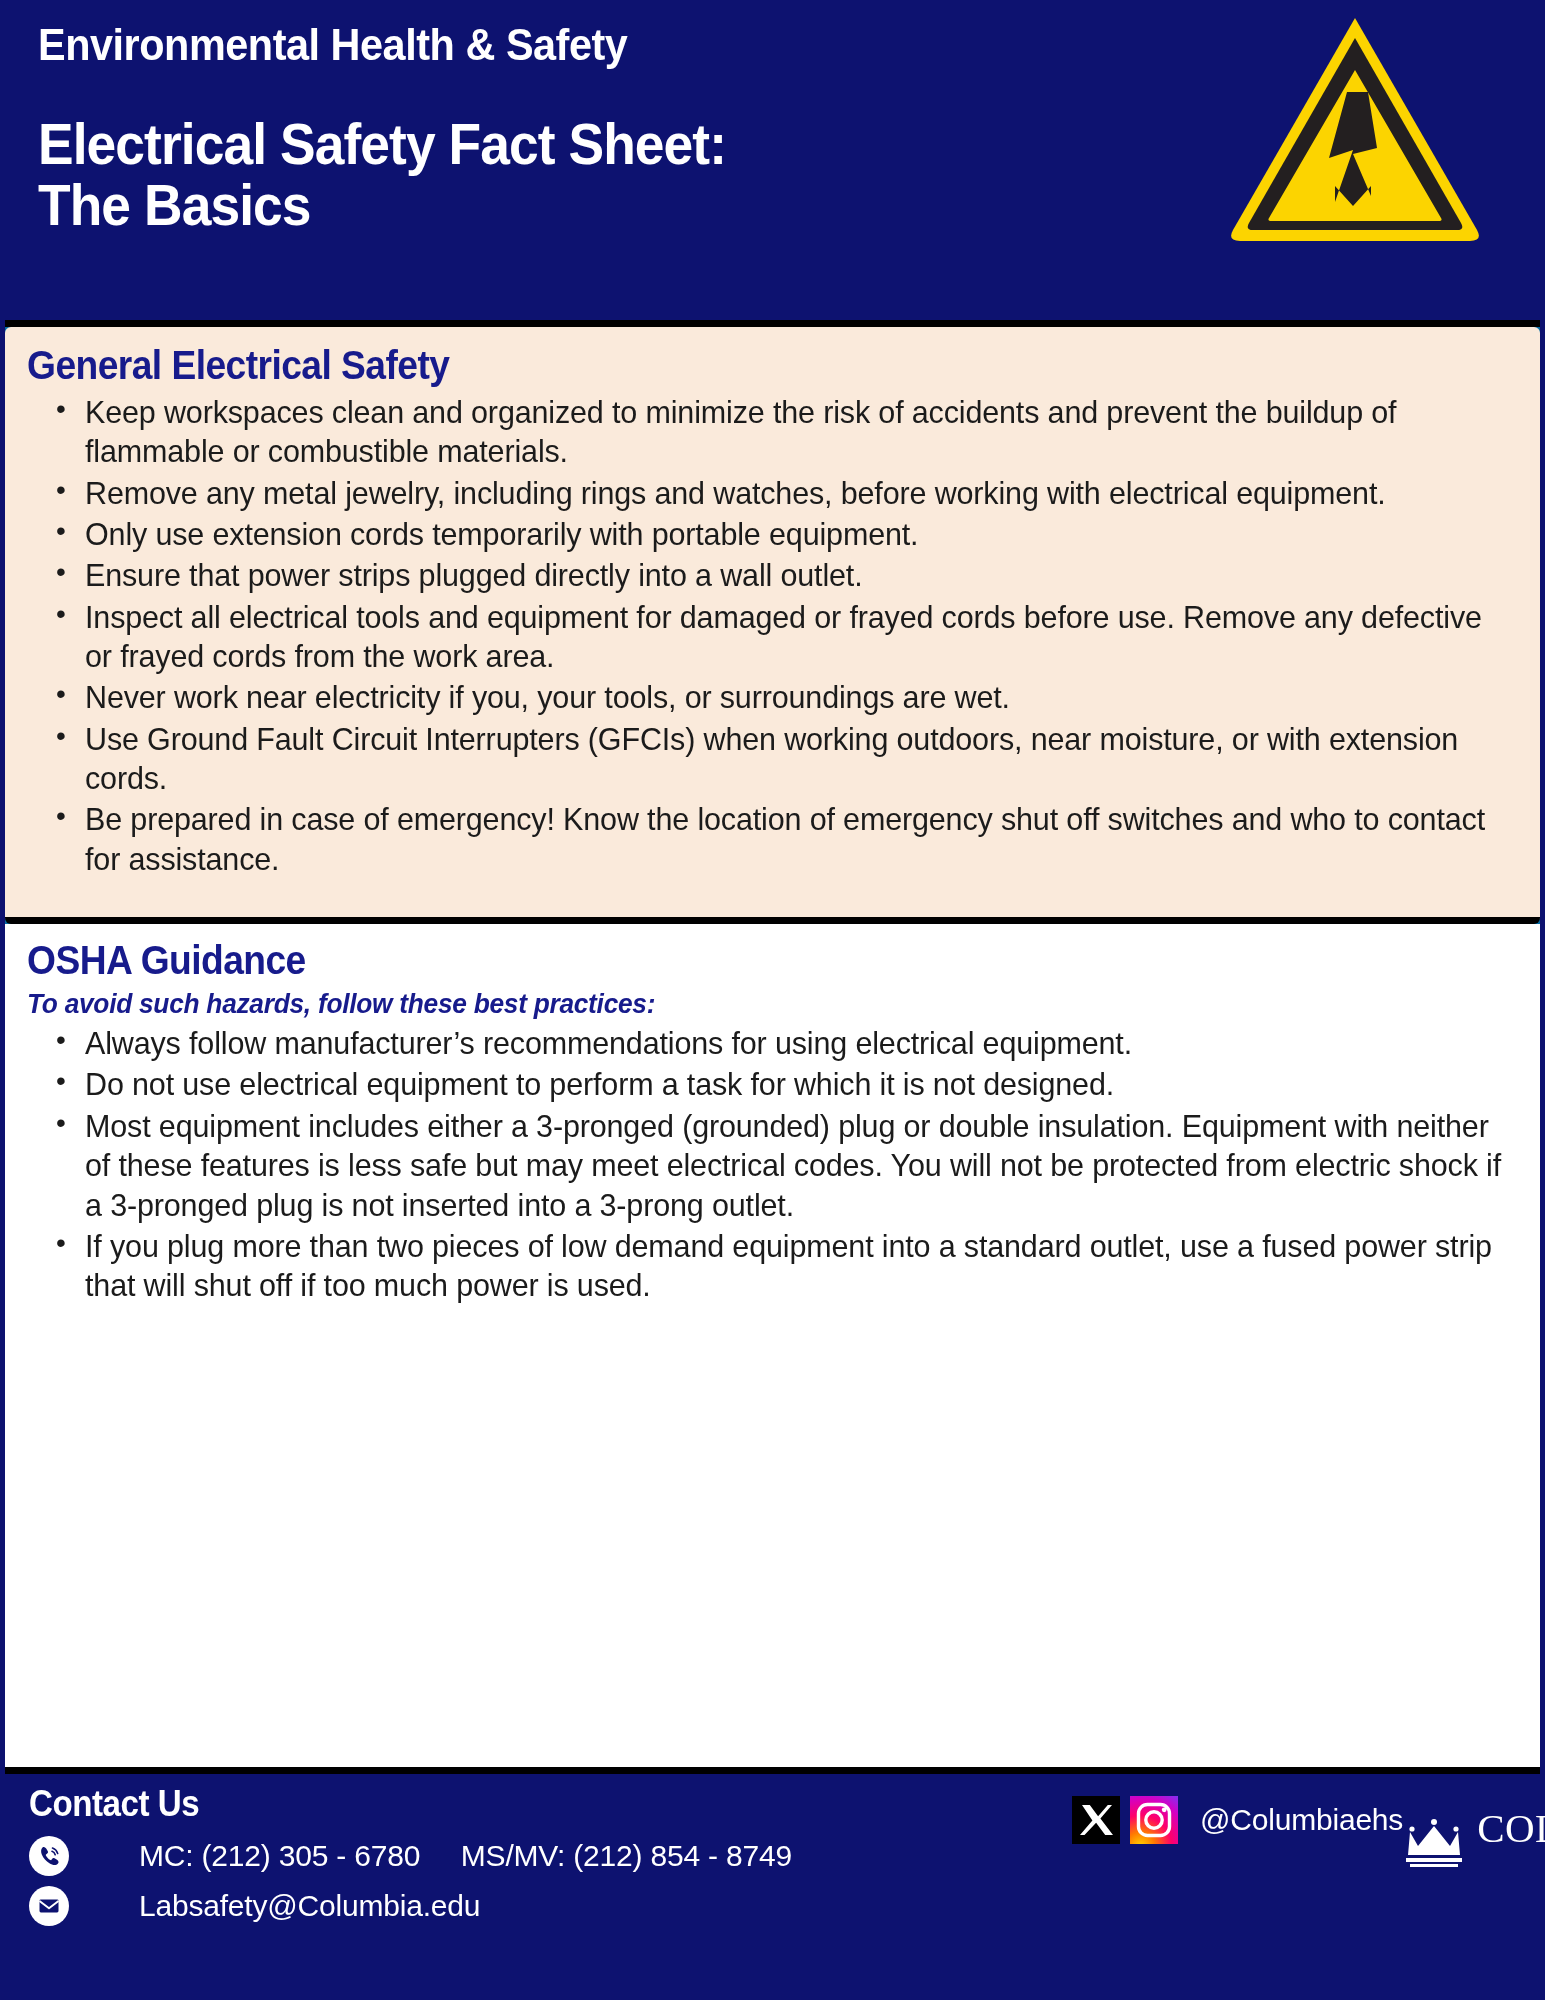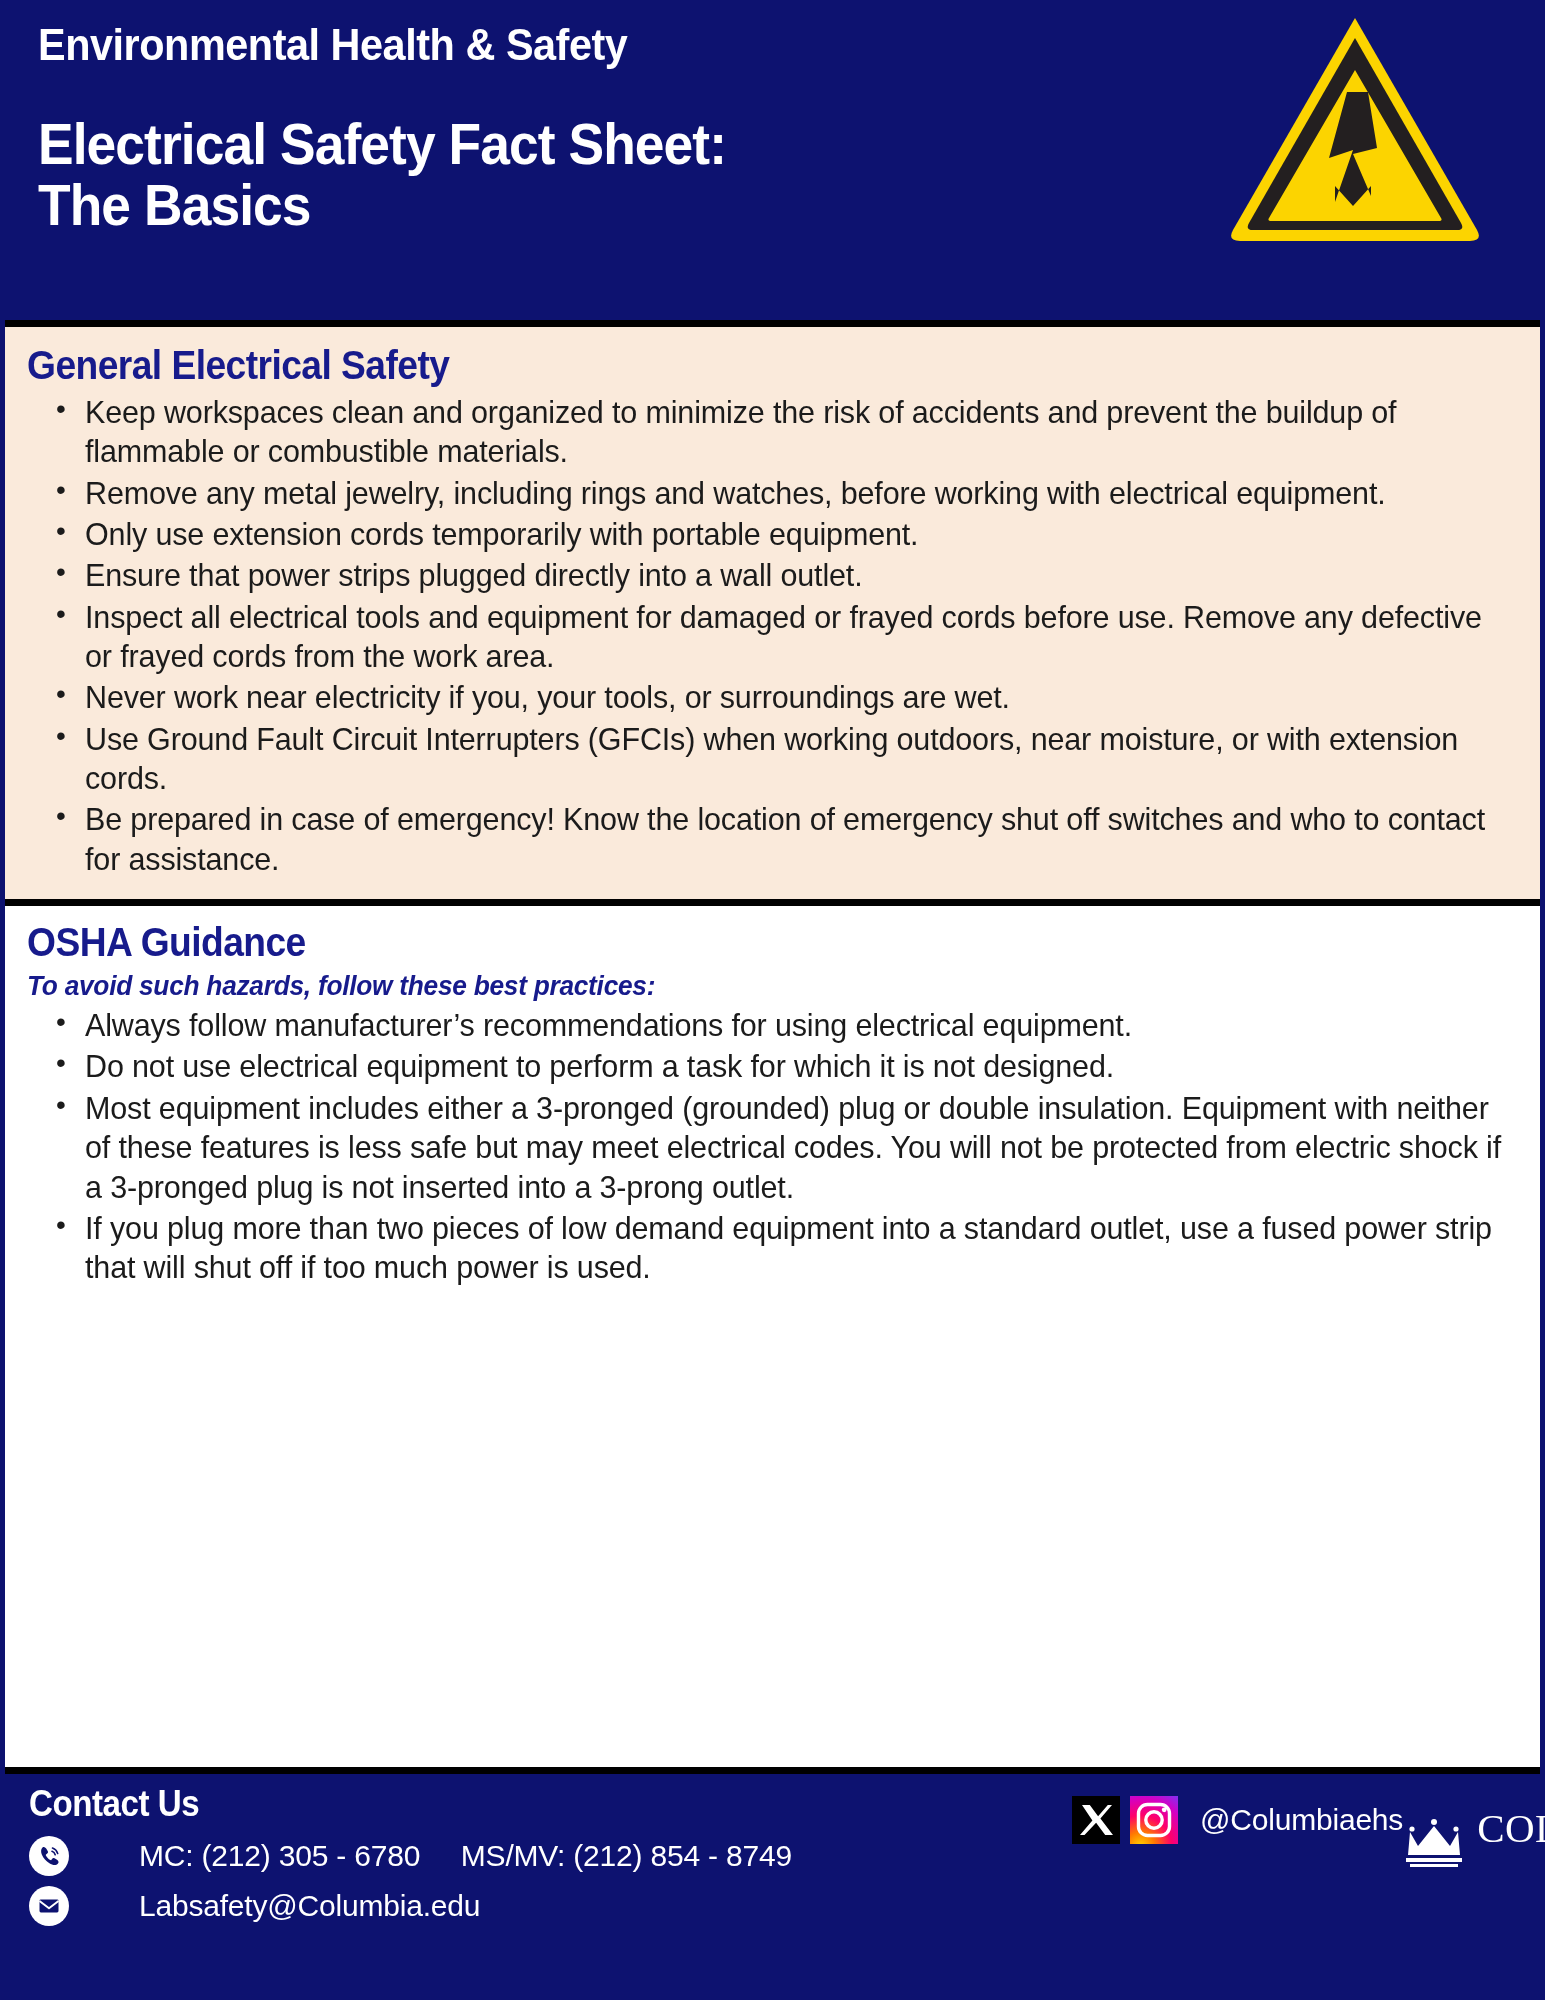--- a/index.html
+++ b/index.html
@@ -63,23 +63,24 @@
     right: 55px;
     top: 8px;
     width: 260px;
     height: 240px;
   }
 
   
   .section-general {
     background: #faeadb;
     flex: 0 0 auto;
-    padding: 16px 28px 18px 22px;
+    padding: 16px 28px 36px 22px;
     border-bottom: 7px solid #000000;
     box-sizing: border-box;
+    border-radius: 6px;
   }
   .sec-heading {
     color: #171b8c;
     font-size: 40px;
     font-weight: bold;
     letter-spacing: -0.6px;
     transform: scaleX(0.93);
     transform-origin: left center;
     margin: 0 0 6px 0;
     line-height: 1.1;

